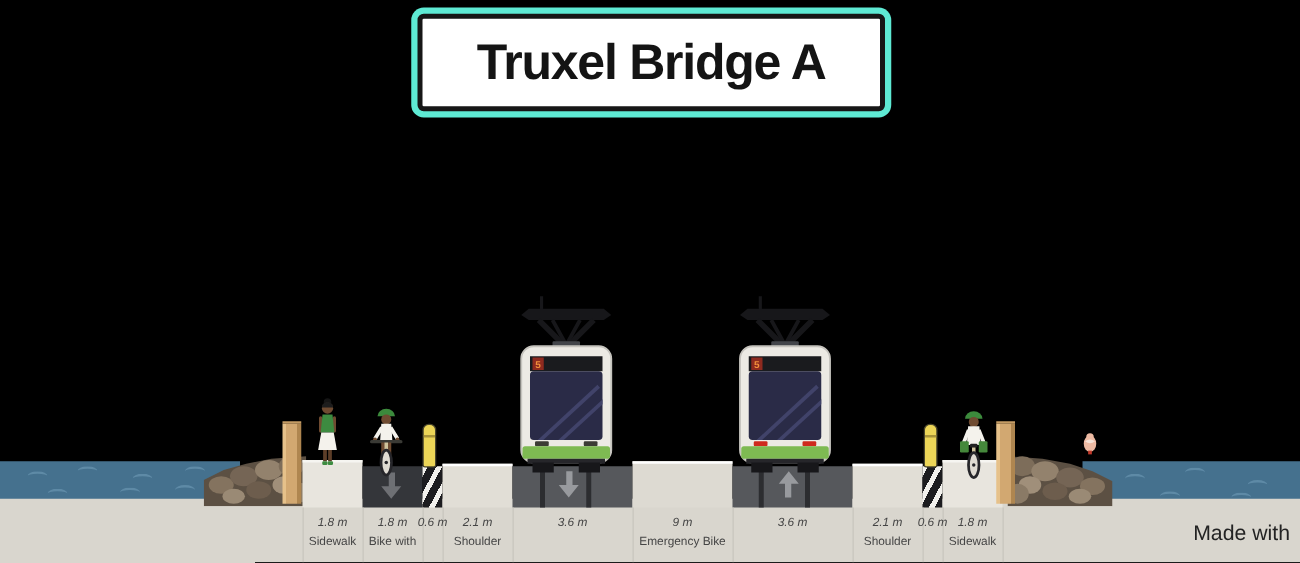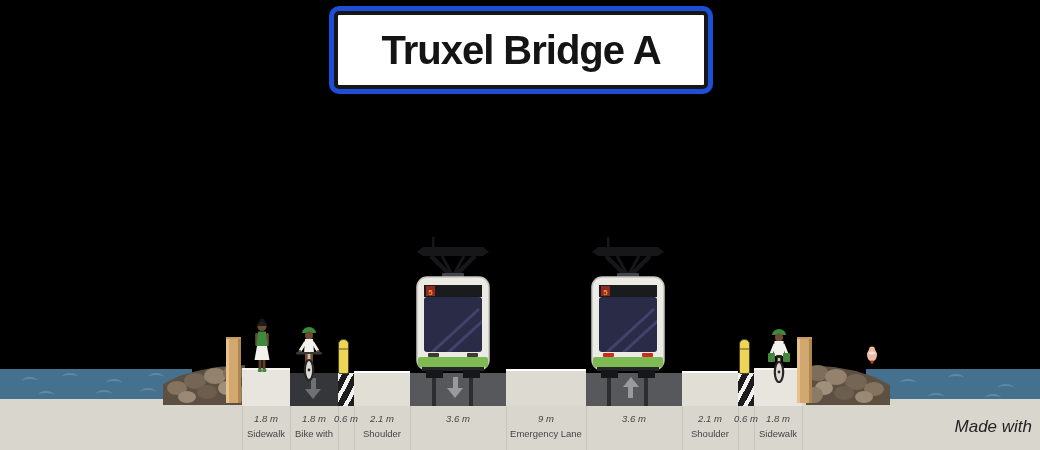--- a/index.html
+++ b/index.html
@@ -1,21 +1,21 @@
 <!DOCTYPE html>
 <html><head>
 <meta charset="utf-8">
 <style>
   html,body{margin:0;padding:0;background:#000;}
   .stage{position:relative;width:1040px;height:450px;background:#000;overflow:hidden;
          font-family:"Liberation Sans",sans-serif;}
   .abs{position:absolute;}
 
   
-  .sign{position:absolute;left:329px;top:6px;width:384px;height:88px;background:#1d4ed8;
+  .sign{position:absolute;left:329px;top:6px;width:384px;height:88px;background:#5eead4;
         border-radius:10px;padding:5px;box-sizing:border-box;display:flex;}
   .sign-inner{flex:1;border:4px solid #161616;border-radius:5px;display:flex;
               align-items:center;justify-content:center;background:#fff;}
   .sign-text{font-size:40px;font-weight:700;color:#141414;letter-spacing:-1px;white-space:nowrap;}
 
   
   .ground{position:absolute;left:0;top:399px;width:1040px;height:51px;background:#d9d6ce;}
   .water{position:absolute;top:369px;height:31px;background:#45718e;}
   .water-l{left:0;width:192px;}
   .water-r{left:866px;width:174px;}
@@ -61,21 +61,21 @@
   .seg{position:absolute;top:406px;height:44px;}
   .seg-w,.seg-n{position:absolute;left:50%;transform:translateX(-50%);
                 white-space:nowrap;font-size:9.5px;color:#454545;}
   .seg-w{top:7px;font-style:italic;} .seg-n{top:22px;}
   .s0{left:242px;width:48px;} .s1{left:290px;width:48px;} .s2{left:338px;width:16px;}
   .s3{left:354px;width:56px;} .s4{left:410px;width:96px;} .s5{left:506px;width:80px;}
   .s6{left:586px;width:96px;} .s7{left:682px;width:56px;} .s8{left:738px;width:16px;}
   .s9{left:754px;width:48px;}
 
   
-  .madewith{position:absolute;right:8px;top:417px;display:flex;align-items:center;gap:16px;font-style:italic;}
+  .madewith{position:absolute;right:8px;top:417px;display:flex;align-items:center;gap:16px;}
   .mw-pre{font-size:17px;font-weight:500;color:#232323;}
   .mw-brand{font-size:23px;font-weight:800;color:#161616;letter-spacing:-0.4px;}
 </style>
 </head>
 <body>
 
 <div class="stage">
 
   <div class="sign">
     <div class="sign-inner">
@@ -179,21 +179,21 @@
   <div class="seg s3">
     <div class="seg-w">2.1 m</div>
     <div class="seg-n">Shoulder</div>
     </div>
   <div class="seg s4">
     <div class="seg-w">3.6 m</div>
     <div class="seg-n"></div>
     </div>
   <div class="seg s5">
     <div class="seg-w">9 m</div>
-    <div class="seg-n">Emergency Lane</div>
+    <div class="seg-n">Emergency Bike</div>
     </div>
   <div class="seg s6">
     <div class="seg-w">3.6 m</div>
     <div class="seg-n"></div>
     </div>
   <div class="seg s7">
     <div class="seg-w">2.1 m</div>
     <div class="seg-n">Shoulder</div>
     </div>
   <div class="seg s8">

